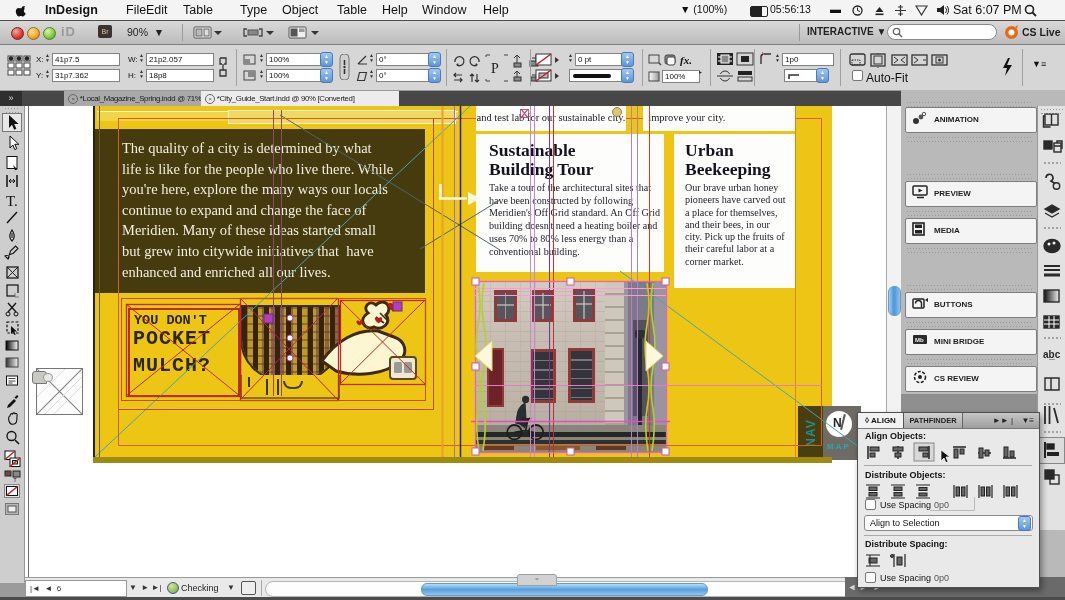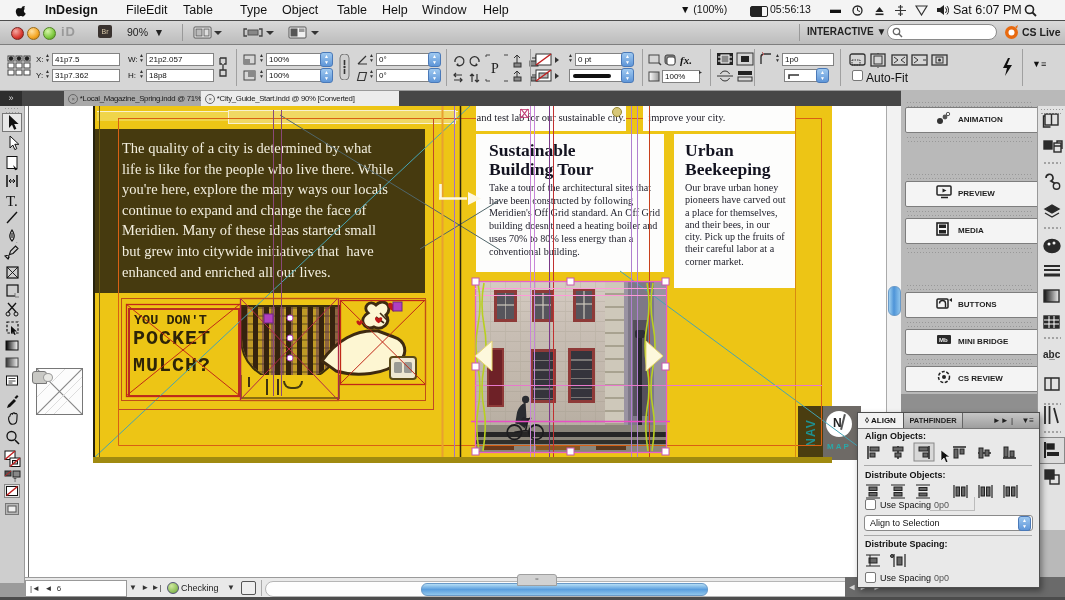--- a/index.html
+++ b/index.html
@@ -38,21 +38,21 @@
   #spreadshadow{position:absolute;left:68px;top:351px;width:739px;height:6px;background:#a08a10;}
   .whitebox{position:absolute;background:#fdfdfc;}
   .win{background:
     linear-gradient(90deg,transparent 0 46%,rgba(205,200,188,.6) 46% 54%,transparent 54%),
     linear-gradient(180deg,transparent 0 42%,rgba(205,200,188,.6) 42% 50%,transparent 50%),#56555c;
     border:3px solid #8e3a38;}
   
   #dock{left:901px;top:106px;width:164px;height:471px;background:#b9b9b9;}
   .dbtn{position:absolute;left:4px;width:130px;height:24px;background:#f4f4f4;
     border:1px solid #7d7d7d;border-radius:2px;font-size:8px;font-weight:bold;
-    color:#1d1d1d;line-height:24px;padding-left:24px;}
+    color:#1d1d1d;line-height:24px;}
   .dots{position:absolute;left:6px;width:126px;height:5px;
     background-image:repeating-linear-gradient(90deg,#989898 0 1px,transparent 1px 3px),repeating-linear-gradient(90deg,#989898 0 1px,transparent 1px 3px);
     background-size:100% 1px,100% 1px;background-position:0 0,1px 4px;background-repeat:repeat-x;}
   #dockicons{position:absolute;left:136px;top:0;width:28px;height:471px;background:#e2e2e2;border-left:1px solid #989898;}
   
   #alignpanel{left:857px;top:412px;width:181px;height:174px;background:#e9e9e9;
     border:1px solid #4f4f4f;box-shadow:2px 3px 6px rgba(0,0,0,.4);font-size:9px;color:#111;}
   
   #statusbar{left:25px;top:577px;width:1040px;height:20px;background:#e9e9e9;
     border-top:1px solid #9a9a9a;font-size:9px;color:#222;}

